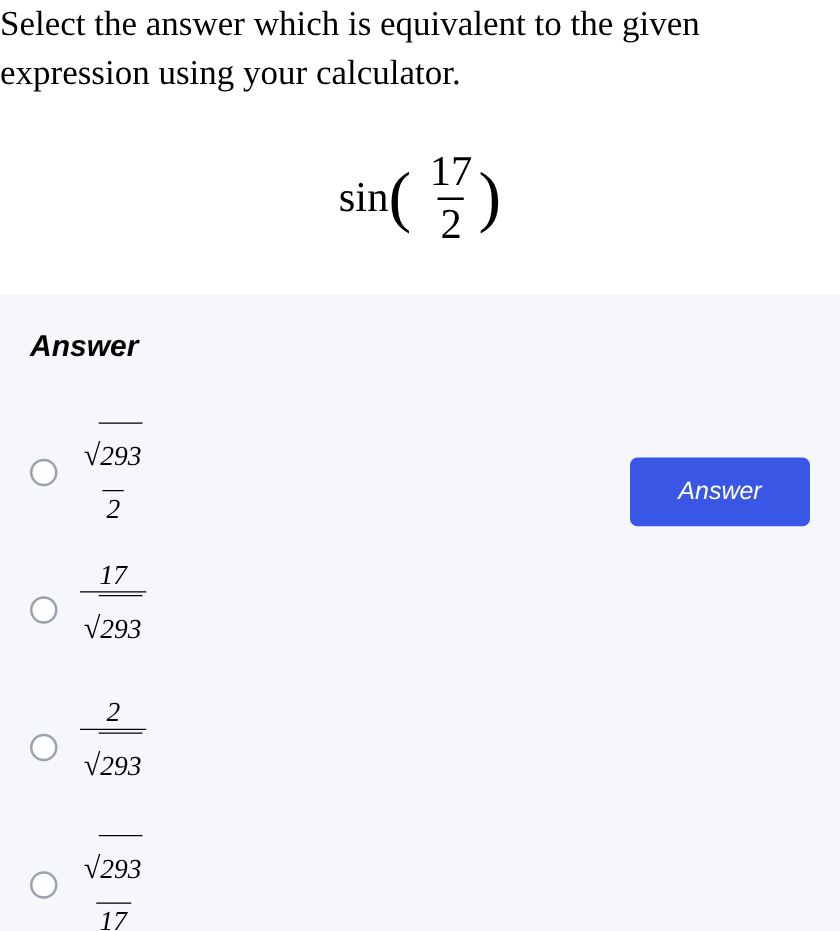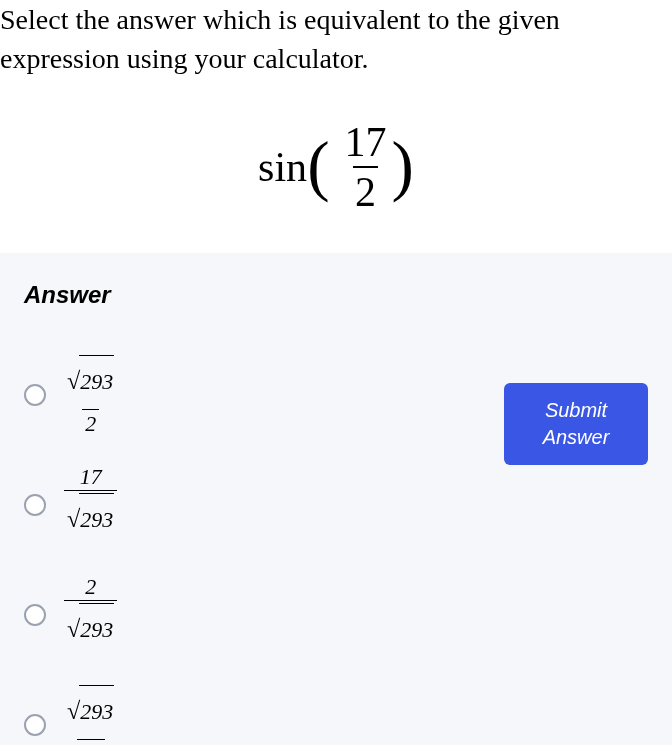--- a/index.html
+++ b/index.html
@@ -14,21 +14,21 @@
     padding: 0 0 38px 0;
   }
   .question-text {
     font-size: 28px;
     line-height: 1.4;
     padding: 0 4px 8px 0;
     font-family: Georgia, 'Times New Roman', serif;
   }
   .expression-block {
     text-align: center;
-    font-size: 42px;
+    font-size: 34px;
     padding: 34px 0 0px 0;
   }
   .expr {
     display: inline-flex;
     align-items: center;
     white-space: nowrap;
     font-family: Georgia, 'Times New Roman', serif;
   }
   .frac {
     display: inline-flex;
@@ -186,16 +186,15 @@
               <span class="sqrt-arg">293</span>
             </span>
         </span>
         <span class="den">17</span>
       </span>
     </div>
 
   </div>
 
   <div class="submit-btn">
-    <div>Submit</div>
     <div>Answer</div>
   </div>
 </div>
 
 </body></html>

